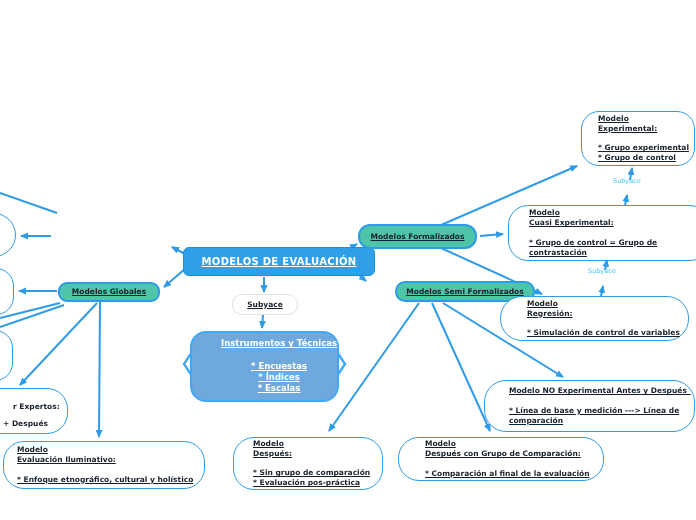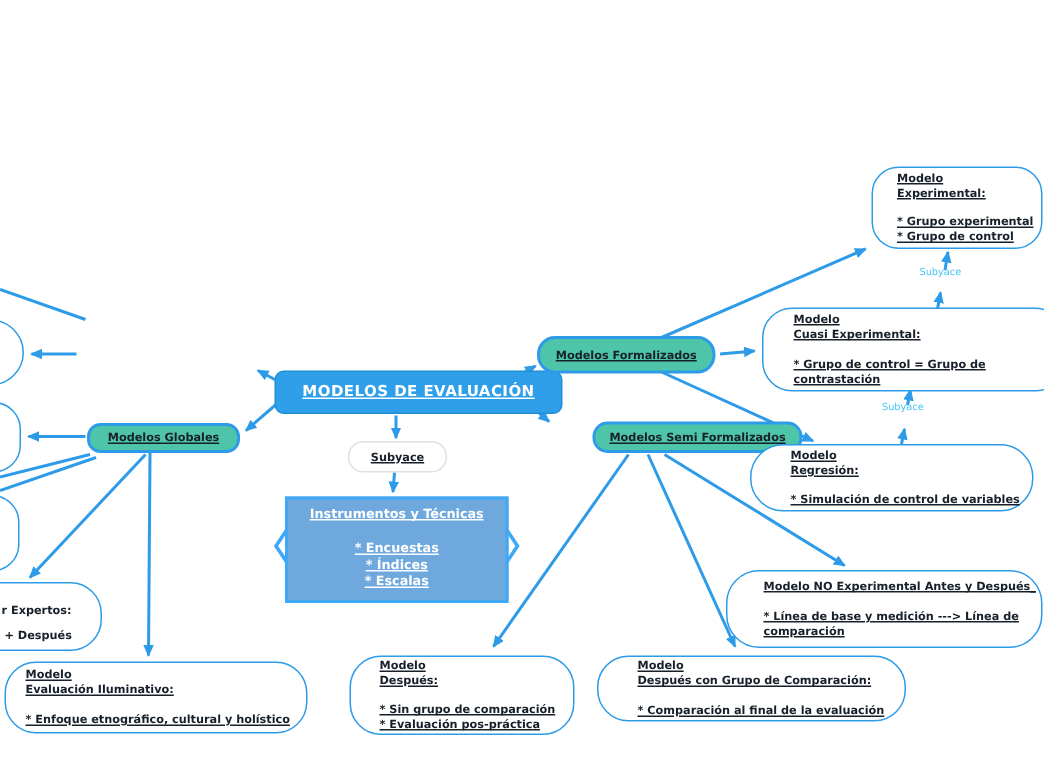--- a/index.html
+++ b/index.html
@@ -10,22 +10,22 @@
   .node{position:absolute;box-sizing:border-box;display:flex;align-items:center;z-index:2;
         font-weight:bold;font-size:7.5px;color:#17202a;}
   .node .txt{white-space:pre-line;line-height:1.32;text-decoration:underline;}
   .center-node{background:#2E9FE8;border:1.5px solid #1E8FD5;border-radius:6px;color:#fff;
         font-size:10px;letter-spacing:.3px;justify-content:center;text-align:center;}
   .pill{background:#4EC4A9;border:2px solid #2E9BE8;justify-content:center;text-align:right;}
   .pill-multi{justify-content:flex-start;text-align:left;}
   .white-box{background:#fff;border:1.6px solid #2E9BE8;}
   .implican-node{background:#fff;border:1.5px solid #E0E0E0;border-radius:10px;
         justify-content:center;text-align:center;}
-  .instr-node{background:#6FA8DC;border:2px solid #3FA9F5;border-radius:0;color:#fff;
-        font-size:8.5px;justify-content:center;text-align:center;}
+  .instr-node{background:#6FA8DC;border:2px solid #3FA9F5;border-radius:16px;color:#fff;
+        font-size:8.5px;justify-content:flex-end;text-align:center;}
   .link-label{position:absolute;z-index:3;font-weight:normal;font-size:6.5px;color:#45C5F5;}
   .frag{position:absolute;white-space:nowrap;}
 </style>
 </head>
 <body>
 
 <div id="canvas">
 
   <svg class="wires" width="696" height="520" viewBox="0 0 696 520">
     <defs>
@@ -70,21 +70,21 @@
       <path d="M192,352 L184,364 L192,376"></path>
       <path d="M337,352 L345,364 L337,376"></path>
     </g>
   </svg>
 
   <div class="node white-box" style="left:-28px;top:213px;width:44px;height:44px;border-radius:50%;"></div>
   <div class="node white-box" style="left:-50px;top:268px;width:64px;height:47px;border-radius:18px;"></div>
   <div class="node white-box" style="left:-50px;top:330px;width:63px;height:51px;border-radius:18px;"></div>
 
   <div class="node white-box" style="left:-100px;top:388px;width:168px;height:46px;border-radius:21px;">
-    <span class="frag" style="left:100px;top:13px;">r Expertos:</span>
+    <span class="frag" style="left:112px;top:13px;">r Expertos:</span>
     <span class="frag" style="left:102px;top:30px;">+ Después</span>
   </div>
 
   <div class="node center-node" style="left:183px;top:247px;width:192px;height:29px;">
     <span class="txt">MODELOS DE EVALUACIÓN</span>
   </div>
 
   <div class="node pill" style="left:58px;top:282px;width:102px;height:20px;border-radius:9px;">
     <span class="txt">Modelos Globales</span>
   </div>

